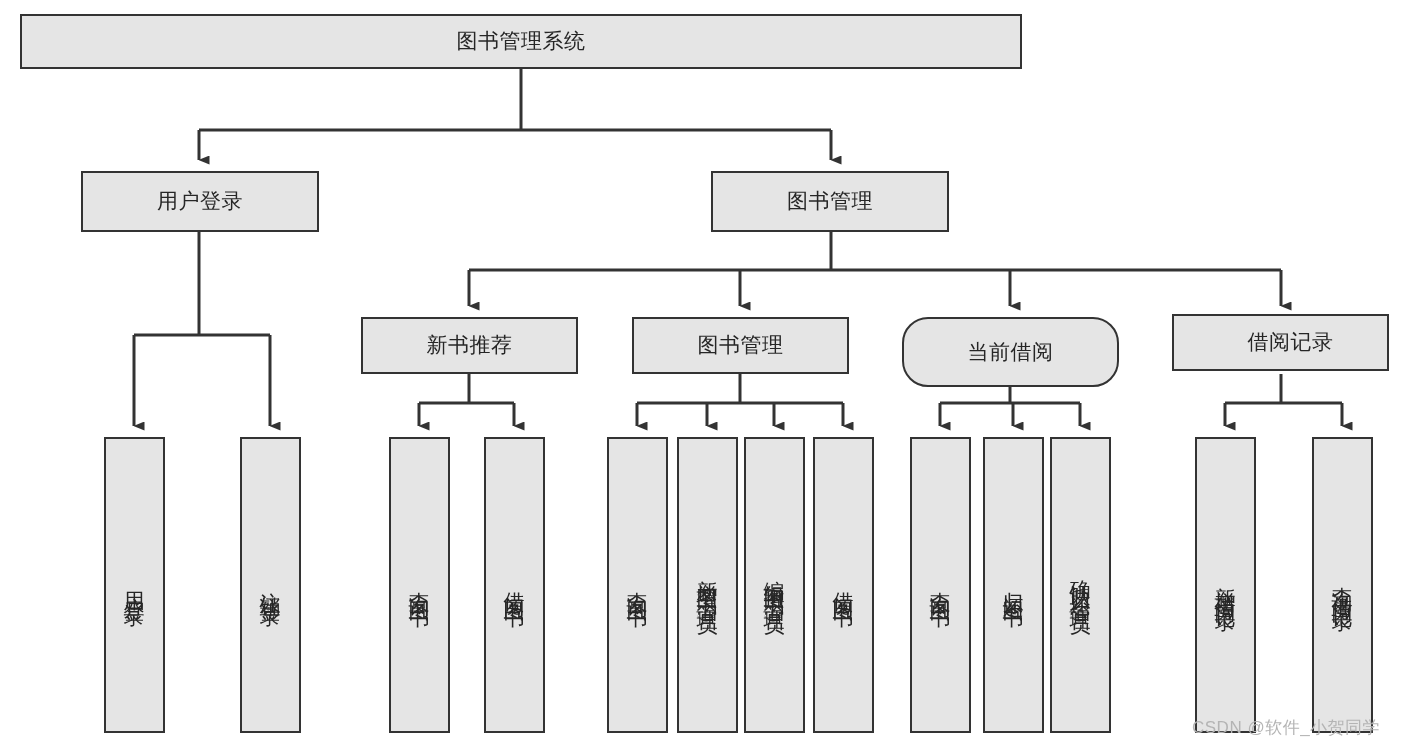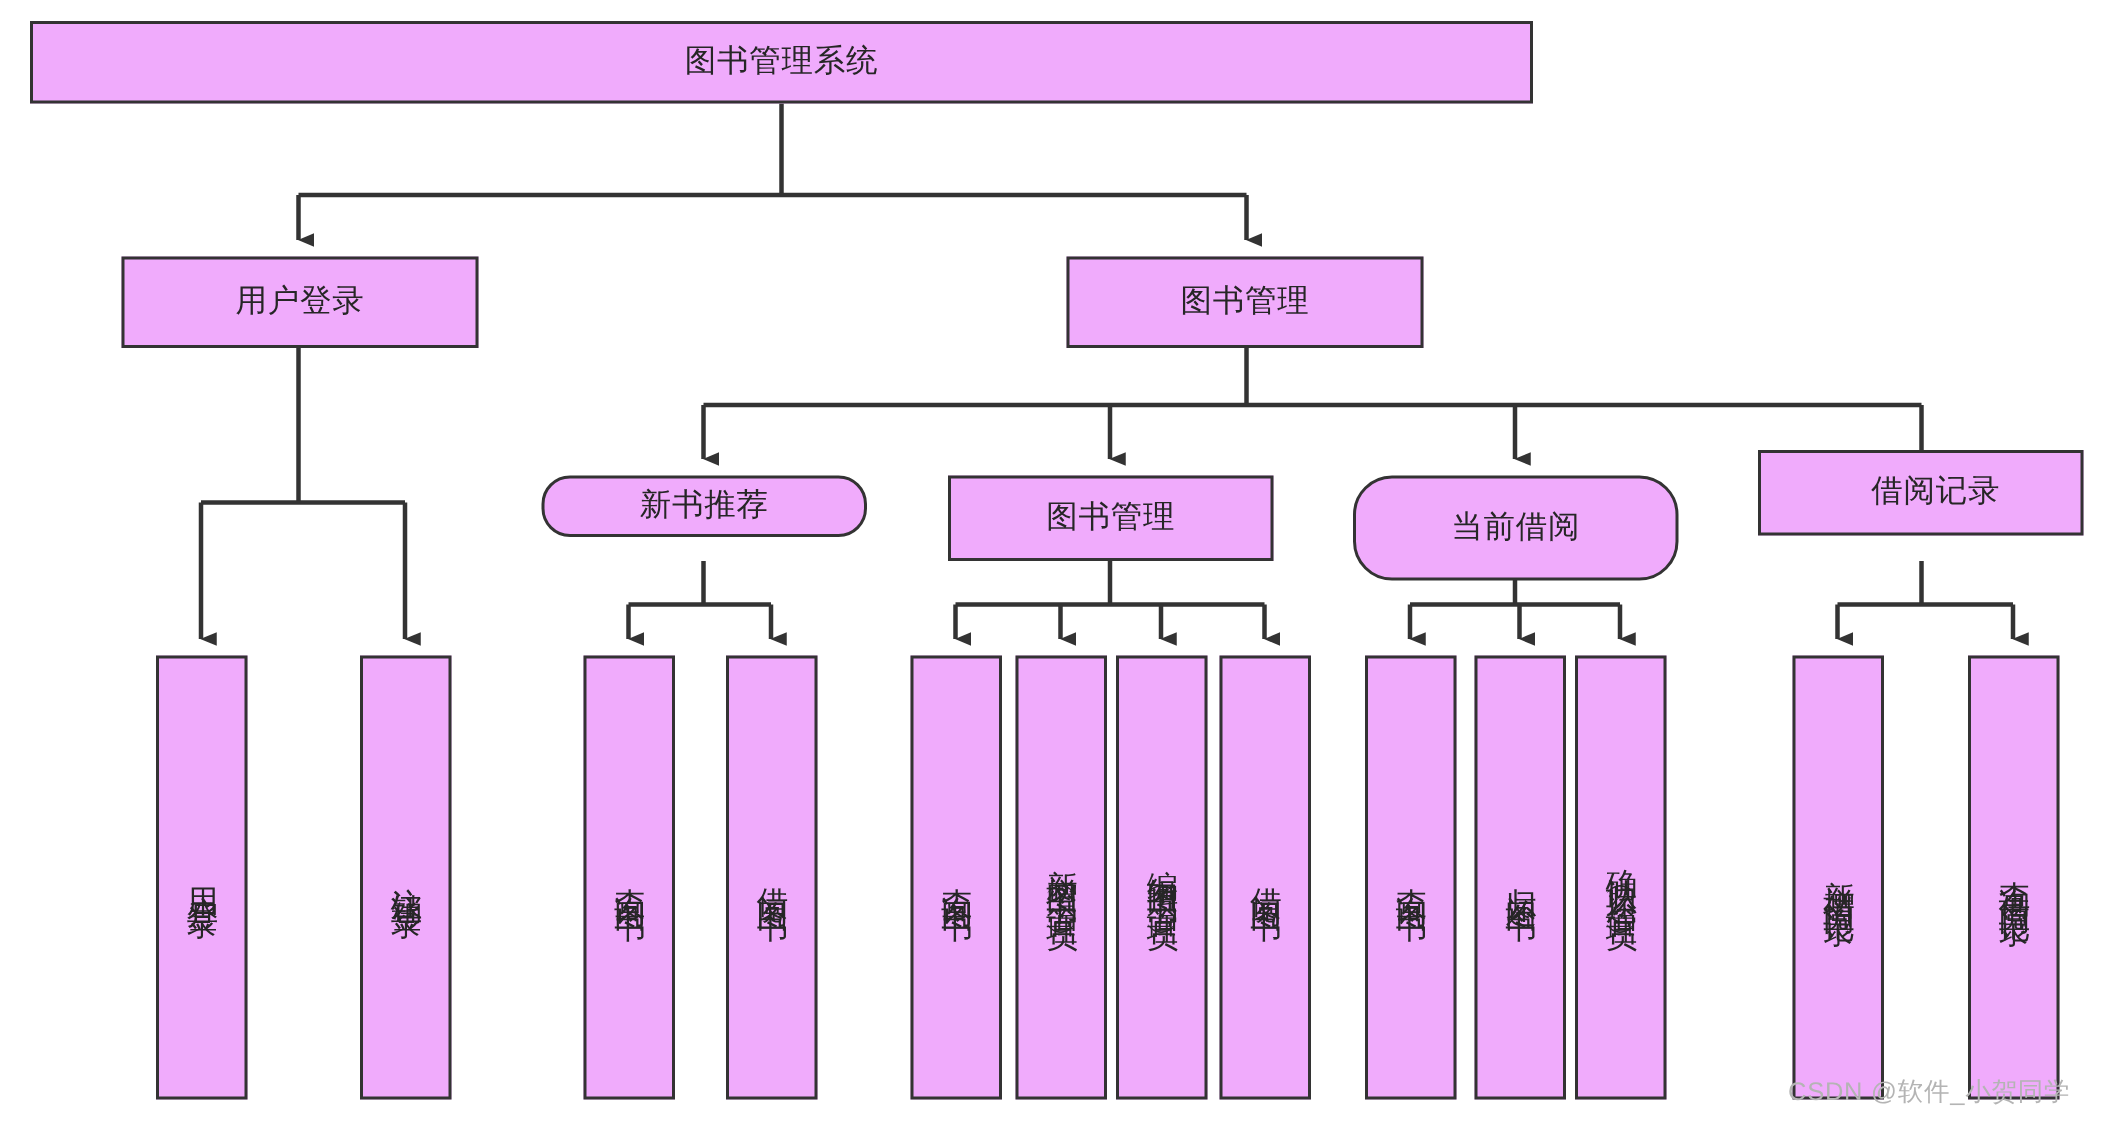--- a/index.html
+++ b/index.html
@@ -24,21 +24,21 @@
     left: 0;
     top: 0;
     width: 1405px;
     height: 747px;
     pointer-events: none;
   }
   .node {
     position: absolute;
     box-sizing: border-box;
     border: 2.5px solid #333333;
-    background: #f0abfc;
+    background: #e5e5e5;
     display: flex;
     align-items: center;
     justify-content: center;
     text-align: right;
   }
   .node .label {
     color: #262626;
     letter-spacing: 0.5px;
     line-height: 1.25;
     white-space: pre;
@@ -134,30 +134,30 @@
     <span class="label">图书管理系统</span>
   </div>
 
   <div class="node horiz" id="node-user-login" style="left: 81px; top: 171px; width: 238px; height: 61px;">
     <span class="label">用户登录</span>
   </div>
   <div class="node horiz" id="node-book-manage" style="left: 711px; top: 171px; width: 238px; height: 61px;">
     <span class="label">图书管理</span>
   </div>
 
-  <div class="node horiz" id="node-new-book-rec" style="left: 361px; top: 317px; width: 217px; height: 41px; border-radius: 19px;">
+  <div class="node horiz" id="node-new-book-rec" style="left: 361px; top: 317px; width: 217px; height: 57px;">
     <span class="label">新书推荐</span>
   </div>
   <div class="node horiz" id="node-book-borrow" style="left: 632px; top: 317px; width: 217px; height: 57px;">
     <span class="label">图书管理</span>
   </div>
   <div class="node horiz" id="node-current-borrow" style="left: 902px; top: 317px; width: 217px; height: 70px; border-radius: 26px;">
     <span class="label">当前借阅</span>
   </div>
-  <div class="node horiz" id="node-borrow-record" style="left: 1172px; top: 300px; width: 217px; height: 57px; padding-left: 20px;">
+  <div class="node horiz" id="node-borrow-record" style="left: 1172px; top: 314px; width: 217px; height: 57px; padding-left: 20px;">
     <span class="label">借阅记录</span>
   </div>
 
   <div class="node vert" id="node-leaf-0" style="left: 104px; top: 437px; width: 61px; height: 296px;">
     <span class="label">用户登录</span>
   </div>
   <div class="node vert" id="node-leaf-1" style="left: 240px; top: 437px; width: 61px; height: 296px;">
     <span class="label">注销登录</span>
   </div>
   <div class="node vert" id="node-leaf-2" style="left: 389px; top: 437px; width: 61px; height: 296px;">

